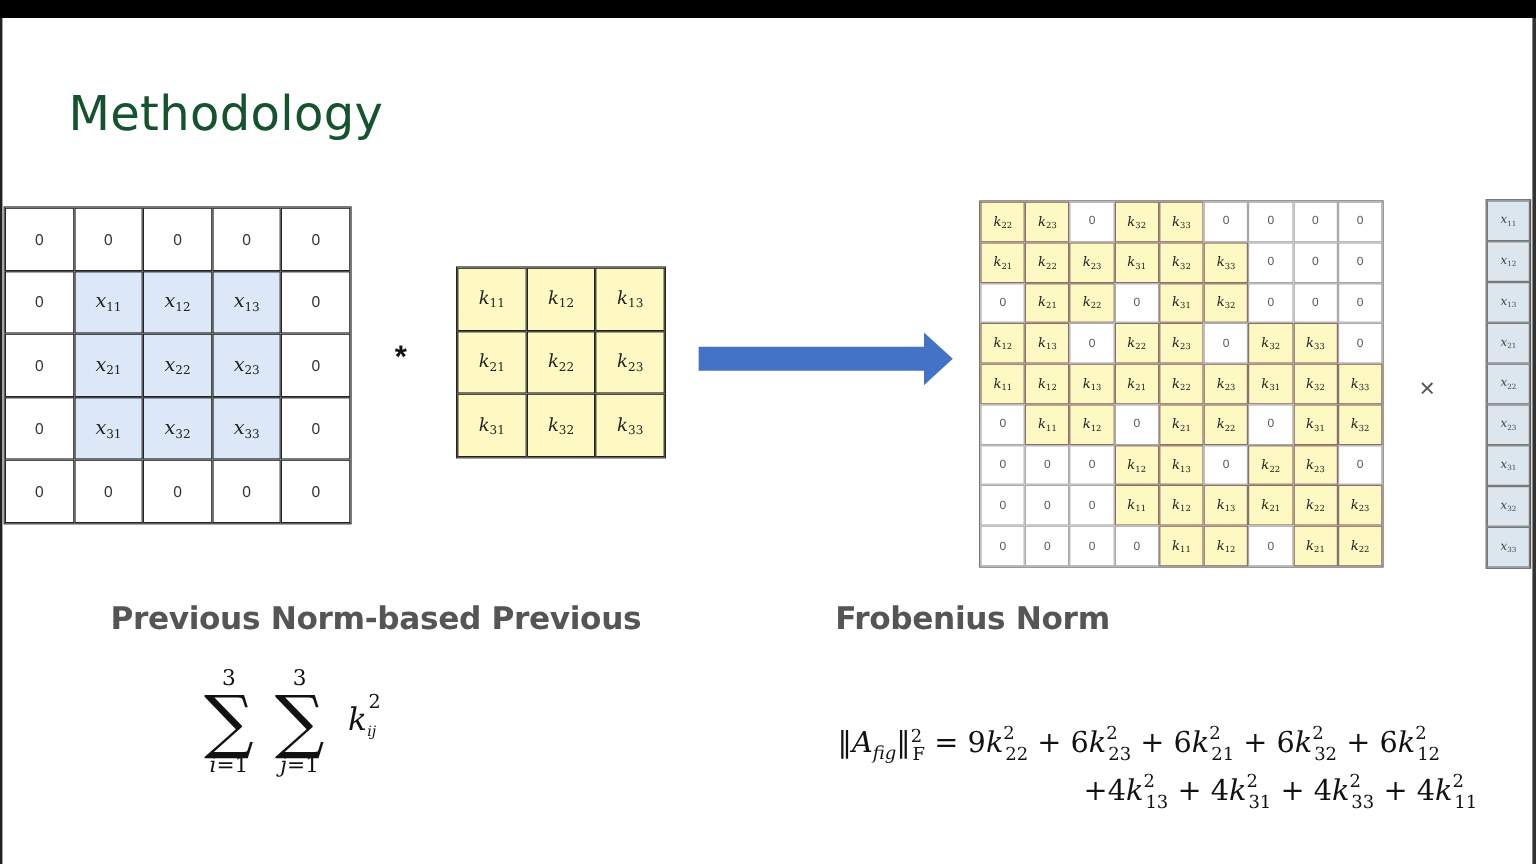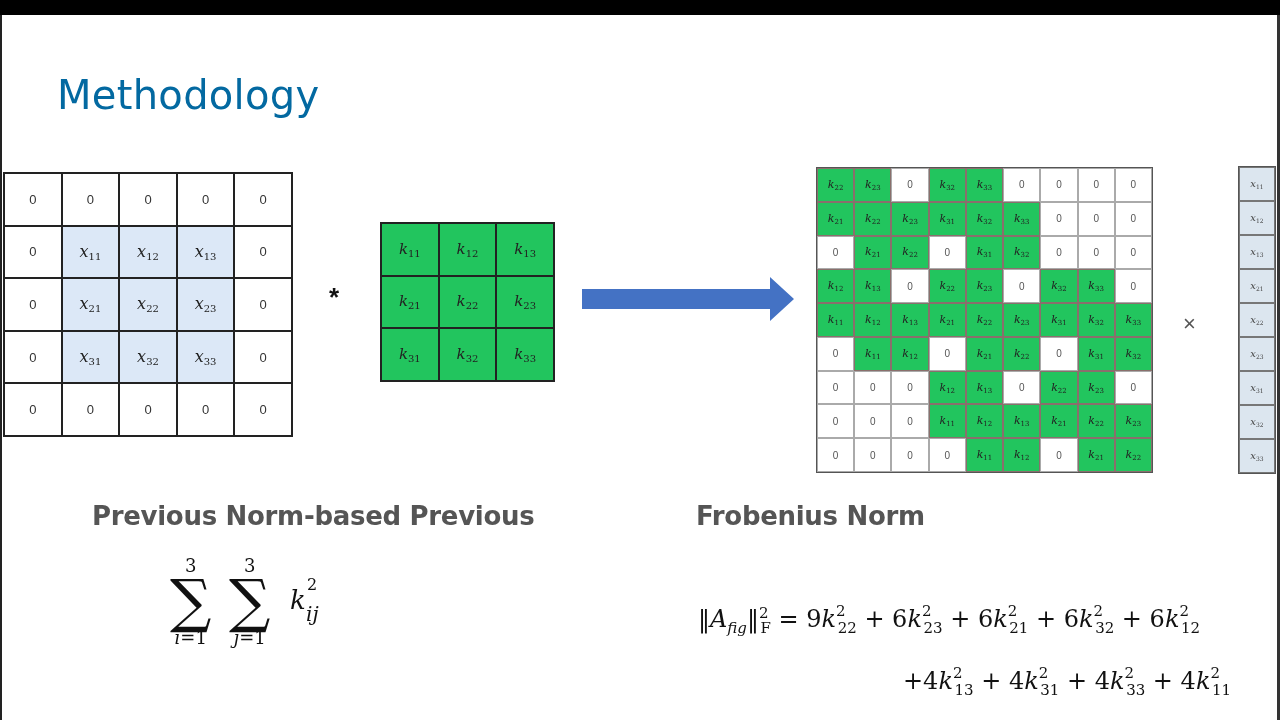--- a/index.html
+++ b/index.html
@@ -1,28 +1,28 @@
 <!DOCTYPE html>
 <html><head>
 <meta charset="utf-8">
 <style>
   html, body { margin:0; padding:0; }
   body { width:1280px; height:720px; position:relative; overflow:hidden; background:#ffffff; font-family:"Liberation Sans", sans-serif; }
   .topbar { position:absolute; left:0; top:0; width:1280px; height:15px; background:#000; }
   .slide-edge-l { position:absolute; left:0; top:15px; width:2px; height:705px; background:#222; }
   .slide-edge-r { position:absolute; right:0; top:15px; width:3px; height:705px; background:#333; }
-  .title { position:absolute; left:57px; top:72px; font-size:40px; color:#0369a1; font-family:"DejaVu Sans", sans-serif; letter-spacing:0.3px; }
+  .title { position:absolute; left:57px; top:72px; font-size:40px; color:#14532d; font-family:"DejaVu Sans", sans-serif; letter-spacing:0.3px; }
 
   .grid { position:absolute; display:grid; border:1.5px solid #222; box-sizing:border-box; }
   .cell { box-sizing:border-box; border:1px solid #222; display:flex; align-items:center; justify-content:center; font-size:14px; color:#222; }
   .zero { font-family:"Liberation Sans", sans-serif; font-size:13px; color:#333; }
   .var { font-family:"DejaVu Serif", serif; font-style:italic; font-size:16px; color:#222; }
   .var sub { font-style:normal; font-size:10px; vertical-align:-3px; }
   .blue { background:#dce8f7; }
-  .pink { background:#22c55e; }
+  .pink { background:#fef9c3; }
   .white { background:#fff; }
 
   #input-grid { left:3px; top:172px; width:290px; height:265px; grid-template-columns:repeat(5,1fr); grid-template-rows:repeat(5,1fr); }
   #kernel-grid { left:380px; top:222px; width:175px; height:160px; grid-template-columns:repeat(3,1fr); grid-template-rows:repeat(3,1fr); }
   #kernel-grid .var { font-size:15px; }
 
   .conv-op { position:absolute; left:329px; top:282px; font-size:26px; color:#111; font-weight:bold; }
   .arrow { position:absolute; left:582px; top:277px; }
 
   #big-grid { left:816px; top:167px; width:337px; height:306px; grid-template-columns:repeat(9,1fr); grid-template-rows:repeat(9,1fr); border:1px solid #555; }
@@ -46,25 +46,25 @@
   .math { font-family:"DejaVu Serif", serif; color:#111; position:absolute; }
   .sum-block { position:absolute; display:flex; flex-direction:column; align-items:center; }
   .sum-top { font-size:18px; line-height:18px; }
   .sum-sig { font-size:58px; line-height:52px; font-family:"DejaVu Serif", serif; }
   .sum-bot { font-size:18px; line-height:22px; font-style:italic; }
   .sum-bot span.n { font-style:normal; }
   #sum1 { left:170px; top:557px; }
   #sum2 { left:229px; top:557px; }
   .kij { position:absolute; left:290px; top:585px; font-size:26px; font-style:italic; }
   .kij .sup { position:absolute; left:17px; top:-10px; font-size:16px; font-style:normal; }
-  .kij .sub { position:absolute; left:16px; top:17px; font-size:20px;text-align:center; }
+  .kij .sub { position:absolute; left:16px; top:17px; font-size:12px;text-align:center; }
 
   .frob-line { position:absolute; font-size:24px; white-space:nowrap;margin-top:34px; }
   #frob-line1 { left:698px; top:570px; }
-  #frob-line2 { left:903px; top:632px; }
+  #frob-line2 { left:903px; top:610px; }
   .frob-line sub, .frob-line sup { font-size:15px; }
   .frob-line i { font-style:italic; }
 </style>
 </head>
 <body>
 
 <div class="topbar"></div>
 <div class="slide-edge-l"></div>
 <div class="slide-edge-r"></div>
 

